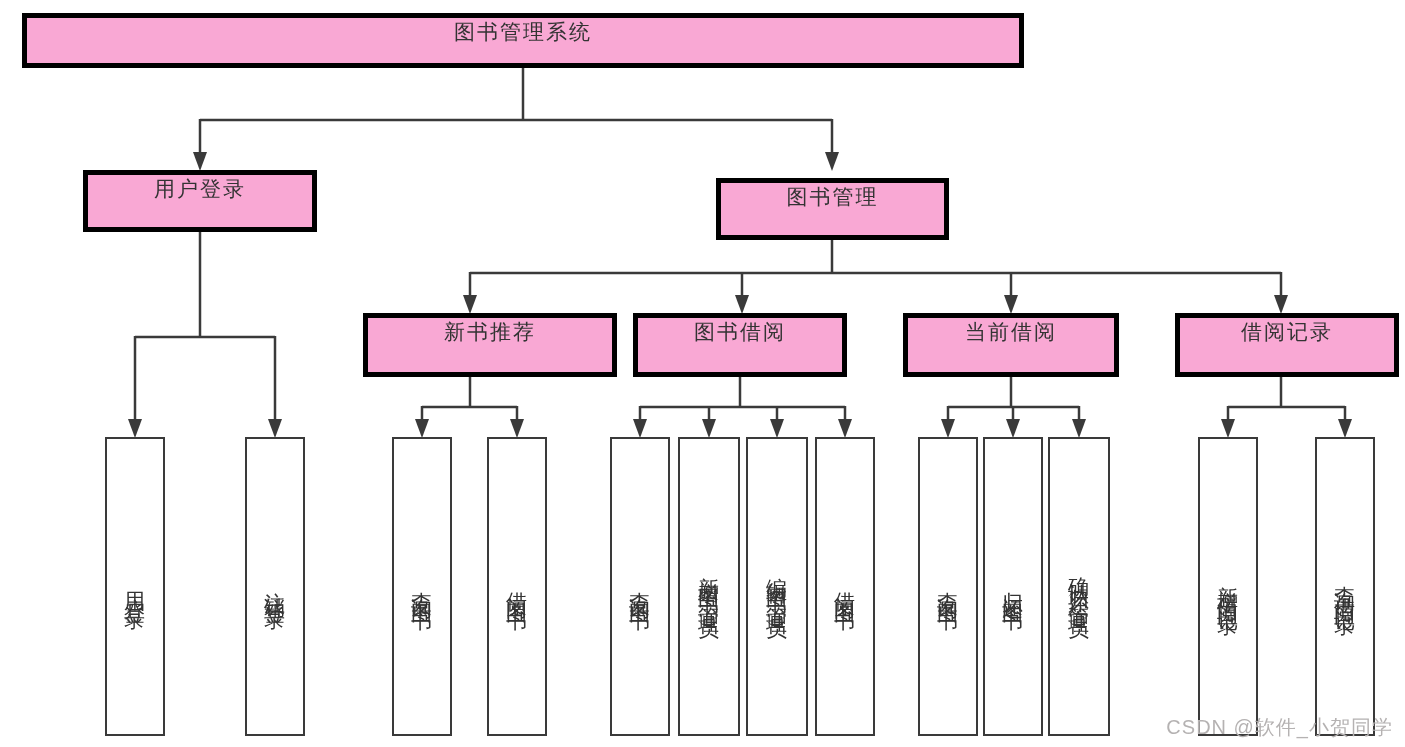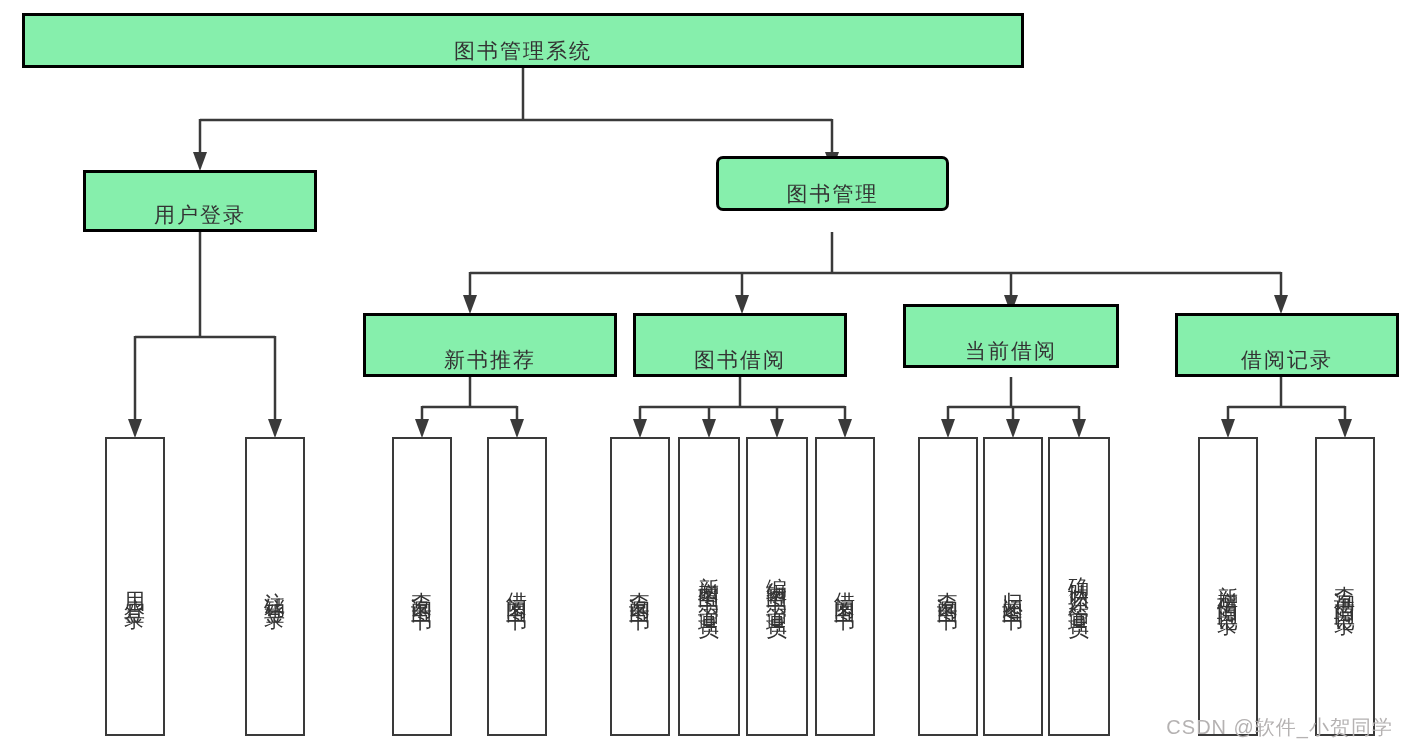--- a/index.html
+++ b/index.html
@@ -13,24 +13,24 @@
   }
   #connectors {
     position: absolute;
     left: 0; top: 0;
     width: 1405px; height: 747px;
     pointer-events: none;
   }
   .node {
     position: absolute;
     box-sizing: border-box;
-    border: 3px solid #000000;
-    background: #86efac;
+    border: 5px solid #000000;
+    background: #f9a8d4;
     display: flex;
-    align-items: flex-end;
+    align-items: flex-start;
     justify-content: center;
     color: #333333;
     font-size: 21px;
     letter-spacing: 2px;
     white-space: nowrap;
   }
   .leaf {
     position: absolute;
     box-sizing: border-box;
     border: 2.5px solid #3a3a3a;
@@ -131,31 +131,31 @@
     </g>
   </svg>
 
   <div class="node" style="left:22px; top:13px; width:1002px; height:55px;">
     <span>图书管理系统</span>
   </div>
 
   <div class="node" style="left:83px; top:170px; width:234px; height:62px;">
     <span>用户登录</span>
   </div>
-  <div class="node" style="left:716px; top:156px; width:233px; height:55px;border-radius:7px;">
+  <div class="node" style="left:716px; top:178px; width:233px; height:62px;">
     <span>图书管理</span>
   </div>
 
   <div class="node" style="left:363px; top:313px; width:254px; height:64px;">
     <span>新书推荐</span>
   </div>
   <div class="node" style="left:633px; top:313px; width:214px; height:64px;">
     <span>图书借阅</span>
   </div>
-  <div class="node" style="left:903px; top:304px; width:216px; height:64px;">
+  <div class="node" style="left:903px; top:313px; width:216px; height:64px;">
     <span>当前借阅</span>
   </div>
   <div class="node" style="left:1175px; top:313px; width:224px; height:64px;">
     <span>借阅记录</span>
   </div>
 
   <div class="leaf" style="left:105px; width:60px;">
     <span class="vtext">用户登录</span>
   </div>
   <div class="leaf" style="left:245px; width:60px;">

